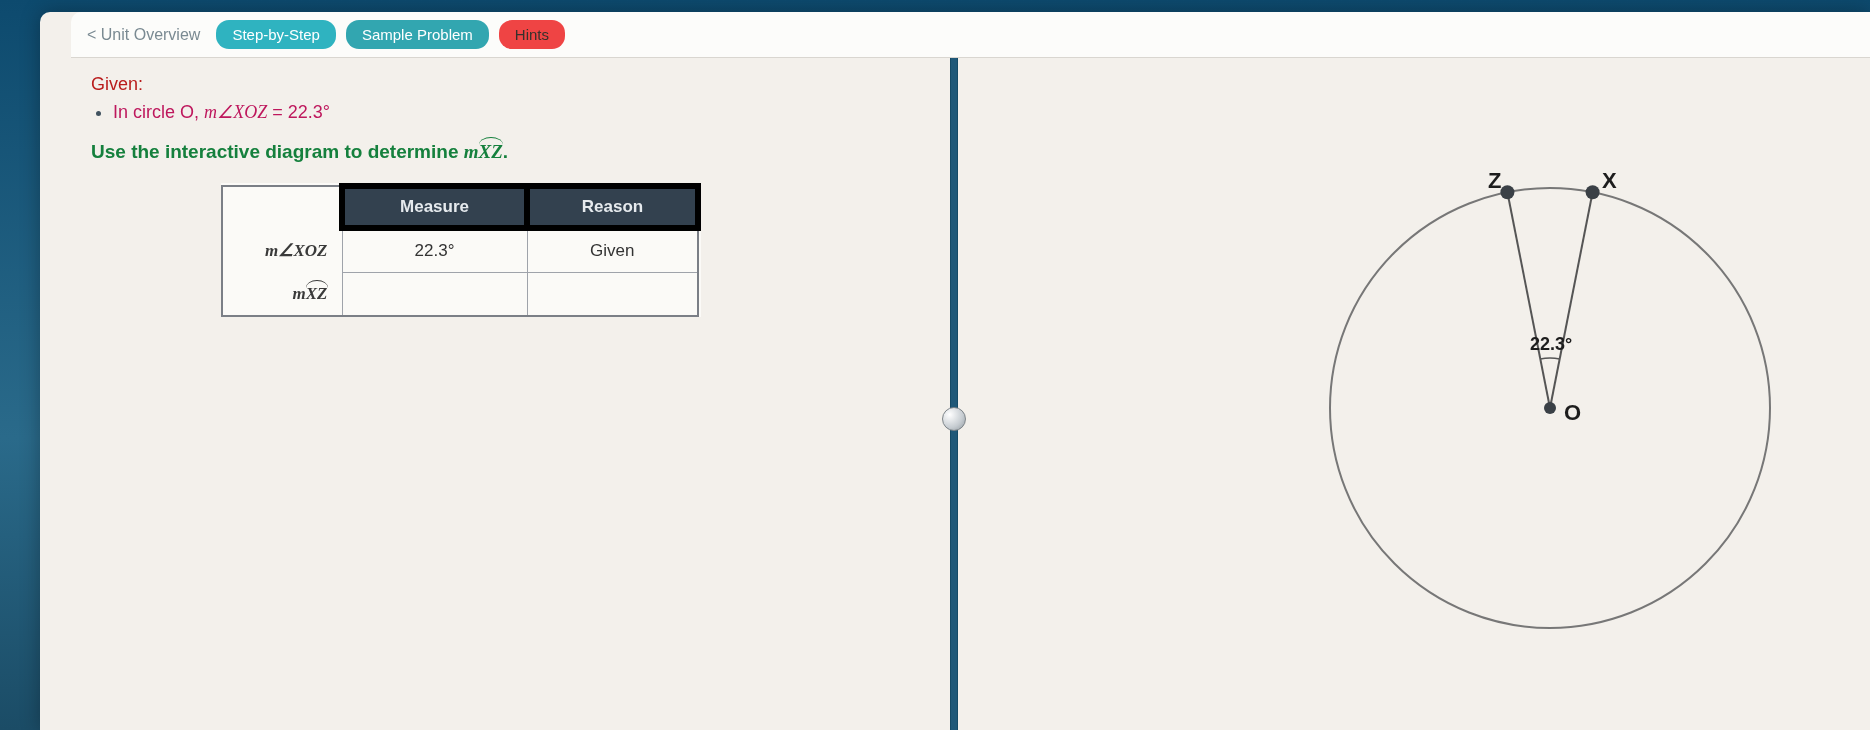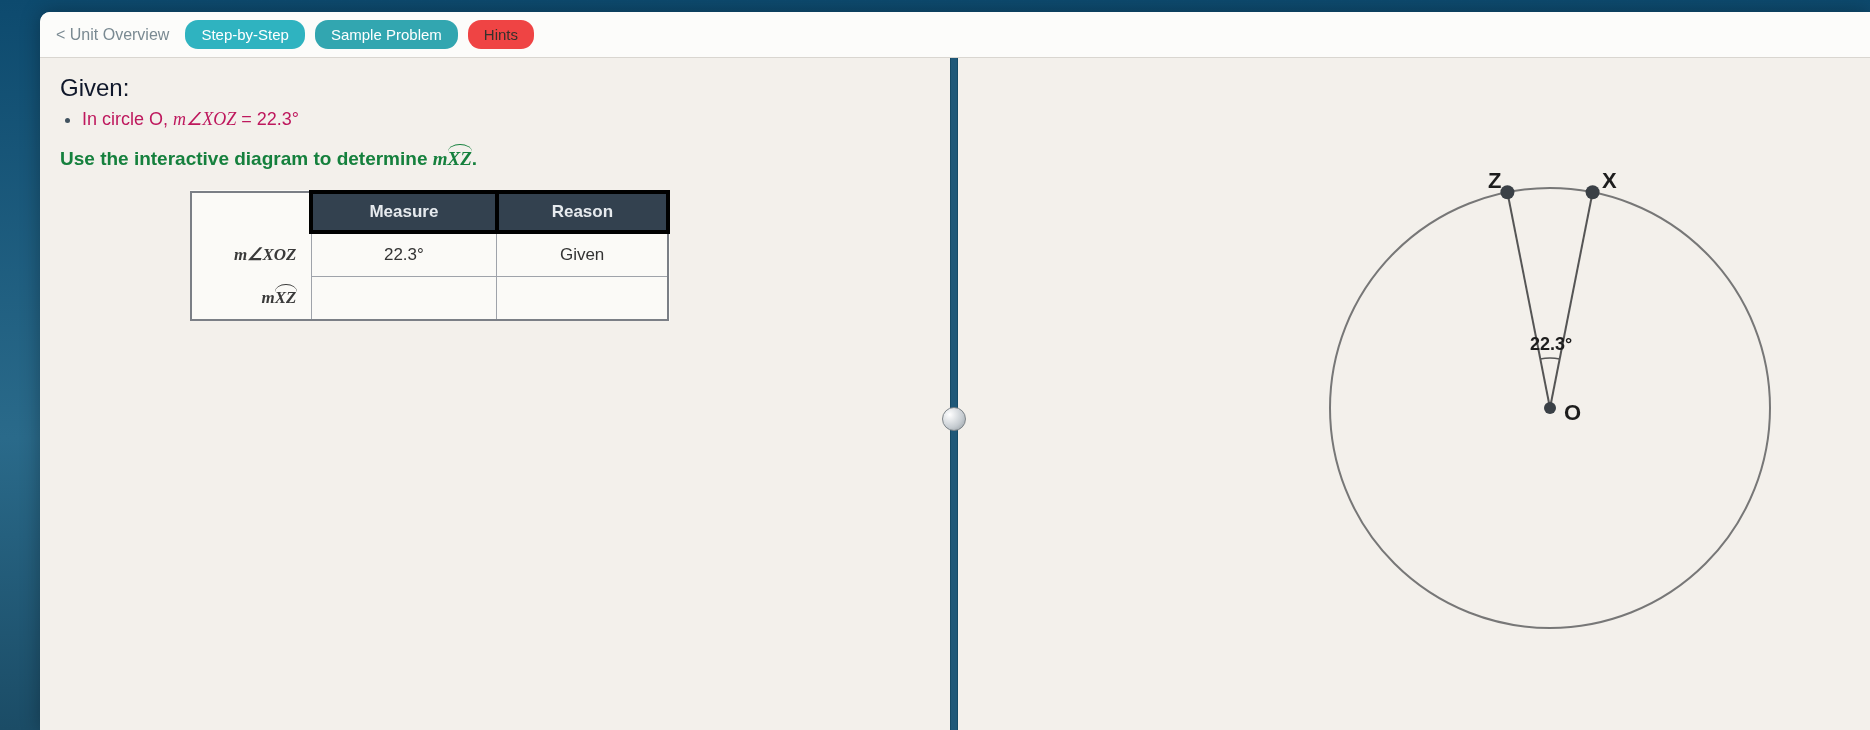--- a/index.html
+++ b/index.html
@@ -2,51 +2,51 @@
 <html><head>
 <meta charset="utf-8">
 <style>
   * { box-sizing: border-box; margin: 0; padding: 0; }
   html, body { width: 1870px; height: 730px; font-family: Arial, Helvetica, sans-serif; }
   body { background: linear-gradient(180deg, #0d4a6e 0%, #2a6a8a 60%, #1b4c66 100%); overflow: hidden; }
 
   .app-window {
     position: absolute; top: 12px; left: 40px; right: 0; bottom: 0;
     background: #f3f0eb; border-radius: 10px 0 0 0; box-shadow: 0 0 20px rgba(0,0,0,.3);
-    display: flex; flex-direction: column;
+    display: flex; flex-direction: column; padding-left: 31px;
   }
   .toolbar {
     background: #fcfcfa; border-bottom: 1px solid #d9d6d0;
     padding: 8px 10px; display: flex; align-items: center; gap: 10px;
     border-radius: 10px 0 0 0;
   }
   .nav-link { color: #7a8a92; font-size: 16px; padding: 4px 6px; cursor: pointer; }
   .pill { padding: 6px 16px; border-radius: 13px; font-size: 15px; color: #ffffff; cursor: pointer; }
   .pill.teal { background: #2fb3c0; }
   .pill.teal2 { background: #32a6b0; }
   .pill.orange { background: #ef4444; color: #35312c; }
 
   .content { position: relative; flex: 1; }
   .left-pane { position: absolute; left: 0; top: 0; bottom: 0; right: 920px; padding: 16px 24px 24px 20px; }
-  .given-lbl { color: #0f172a; font-size: 24px; margin-bottom: 6px; font-weight: 400; }
+  .given-lbl { color: #b91c1c; font-size: 18px; margin-bottom: 6px; font-weight: 400; }
   .given-list { margin-left: 22px; color: #be185d; font-size: 18px; }
   .given-list li::marker { color: #40525f; }
   .instr { color: #15803d; font-size: 19px; font-weight: 600; margin-top: 18px; }
   .mathsym { font-style: italic; font-family: "Times New Roman", serif; }
   .arc { position: relative; display: inline-block; }
   .arc::before {
     content: ""; position: absolute; left: 0; right: 0; top: -4px; height: 7px;
     border-top: 1.5px solid currentColor; border-radius: 50% 50% 0 0 / 100% 100% 0 0;
   }
 
   .proof-wrap { margin-top: 20px; margin-left: 130px; width: 480px; }
   table.proof { border-collapse: collapse; width: 100%; background: #fbfaf7; border: 2px solid #7b7f86; }
   table.proof th {
     background: #33414f; color: #e6eaee; font-weight: 600; font-size: 17px;
-    padding: 8px 12px; border: 4px solid #000000; text-align: center;
+    padding: 8px 12px; border: 6px solid #000000; text-align: center;
   }
   table.proof td {
     border: 1px solid #9fa3aa; padding: 10px 12px; font-size: 17px; color: #333; text-align: center;
     height: 44px;
   }
   table.proof td.rowlabel { border: none; background: transparent; text-align: right; padding-right: 14px; font-family: "Times New Roman", serif; font-style: italic; font-weight: bold; color: #3a3a3a; width: 120px; }
   table.proof th.rowlabel { border: none; background: transparent; }
 
   .divider { position: absolute; top: 0; bottom: 0; left: calc(100% - 920px); width: 8px;
     background: #1f5878; box-shadow: inset 1px 0 0 #154a66, inset -1px 0 0 #154a66; }

